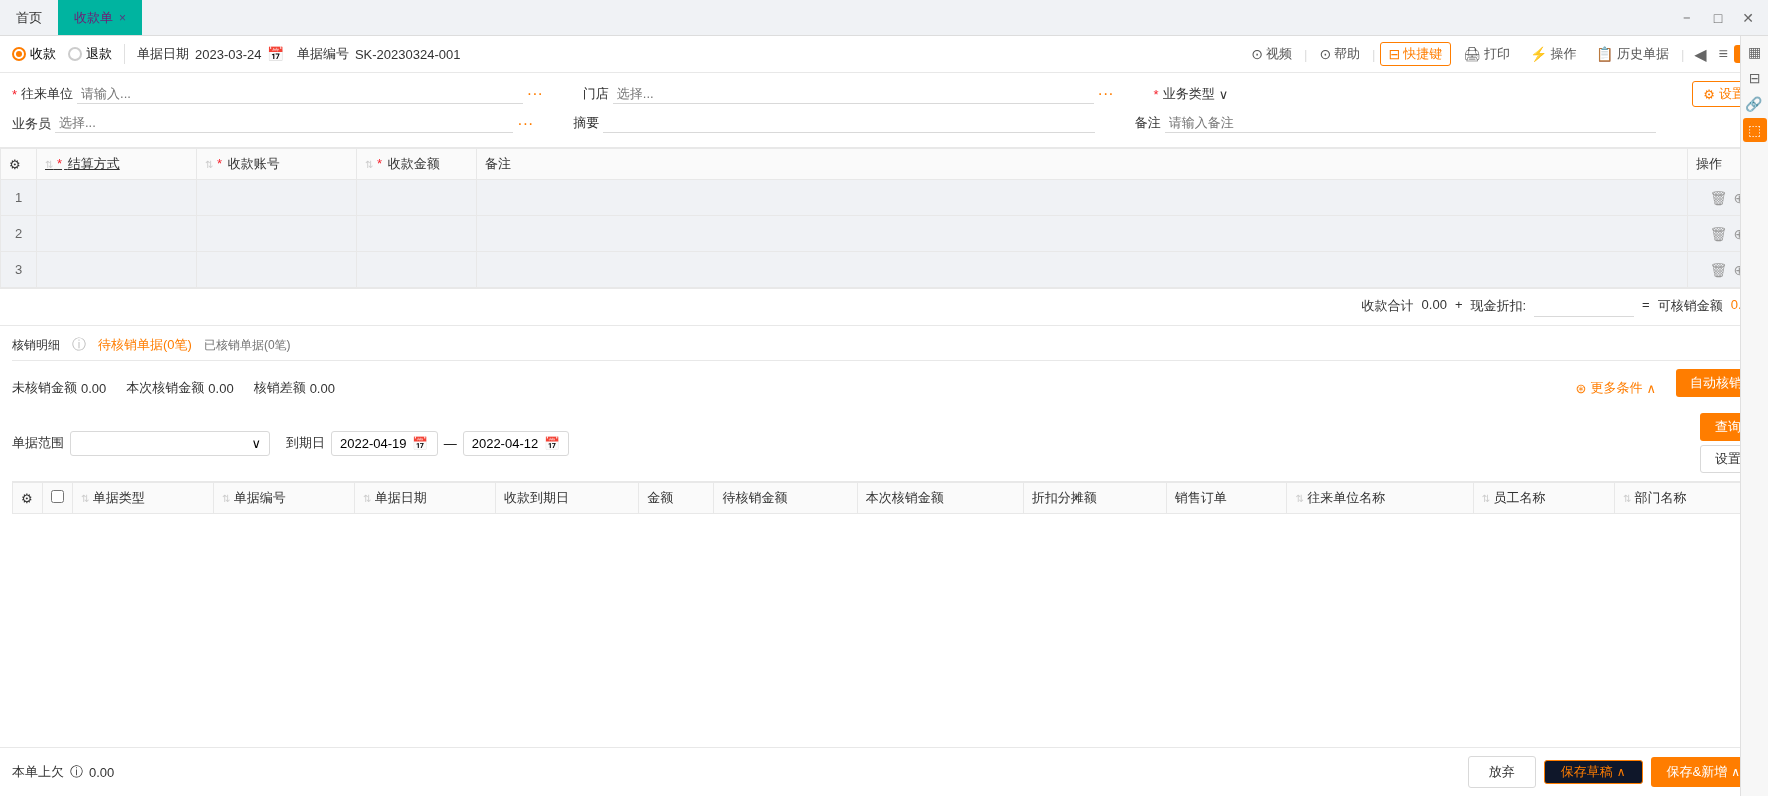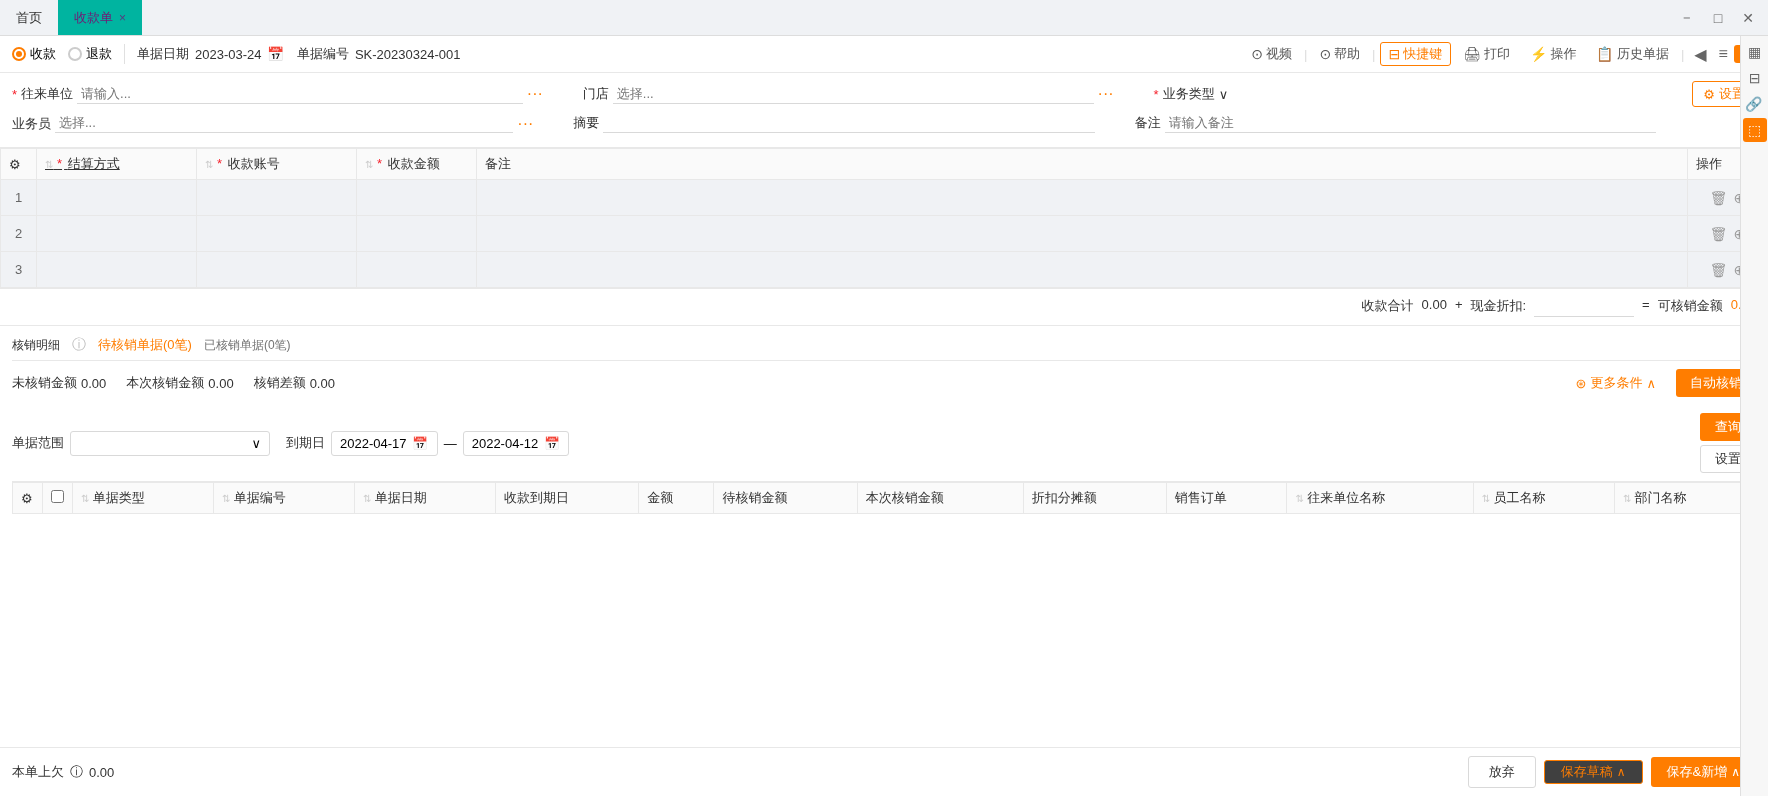--- a/index.html
+++ b/index.html
@@ -111,21 +111,21 @@
     .reconcile-header {
       display: flex; align-items: center; gap: 12px; padding: 10px 0 6px;
       border-bottom: 1px solid #e8e8e8;
     }
     .reconcile-title { font-size: 12px; font-weight: 500; color: #333; }
     .info-icon { color: #bbb; cursor: pointer; font-size: 14px; }
     .pending-tab { color: #ff7d00; cursor: pointer; font-size: 13px; }
     .done-tab { color: #737373; cursor: pointer; font-size: 12px; }
 
     .reconcile-stats {
-      display: flex; align-items: center; gap: 20px; padding: 8px 0;
+      display: flex; align-items: flex-end; gap: 20px; padding: 8px 0;
     }
     .stat-item { display: flex; align-items: center; gap: 4px; color: #333; }
     .stat-value { color: #333; }
     .more-cond { display: flex; align-items: center; gap: 4px; color: #ff7d00; cursor: pointer; margin-left: auto; }
     .auto-reconcile-btn {
       background: #ff7d00; color: #fff; border: none; padding: 5px 14px;
       border-radius: 3px; cursor: pointer; font-size: 13px;
     }
 
     
@@ -171,21 +171,21 @@
       border-top: 1px solid #e8e8e8; flex-shrink: 0;
     }
     .bottom-info { display: flex; align-items: center; gap: 6px; color: #333; }
     .bottom-value { color: #333; font-weight: 500; }
     .bottom-actions { margin-left: auto; display: flex; align-items: center; gap: 8px; }
     .abandon-btn {
       border: 1px solid #d9d9d9; background: #fff; color: #333; padding: 6px 20px;
       border-radius: 3px; cursor: pointer; font-size: 13px;
     }
     .save-draft-btn {
-      border: 1px solid #ff7d00; background: #404040; color: #ff7d00; padding: 2px 16px;
+      border: 1px solid #ff7d00; background: #0f172a; color: #ff7d00; padding: 2px 16px;
       border-radius: 3px; cursor: pointer; font-size: 13px; display: flex; align-items: center; gap: 4px;
     }
     .save-new-btn {
       background: #ff7d00; color: #fff; border: none; padding: 6px 16px;
       border-radius: 3px; cursor: pointer; font-size: 13px; display: flex; align-items: center; gap: 4px; justify-content: center;
     }
     .btn-chevron { font-size: 12px; }
 
     
     .right-sidebar {
@@ -449,21 +449,21 @@
           <span class="filter-label">单据范围</span>
           <div class="filter-select">
             <span></span>
             <span>∨</span>
           </div>
         </div>
         <div class="filter-field">
           <span class="filter-label">到期日</span>
           <div class="filter-date-range">
             <div class="filter-date">
-              <span>2022-04-17</span>
+              <span>2022-04-19</span>
               <span>📅</span>
             </div>
             <span>—</span>
             <div class="filter-date">
               <span>2022-04-12</span>
               <span>📅</span>
             </div>
           </div>
         </div>
         <div class="filter-actions">

